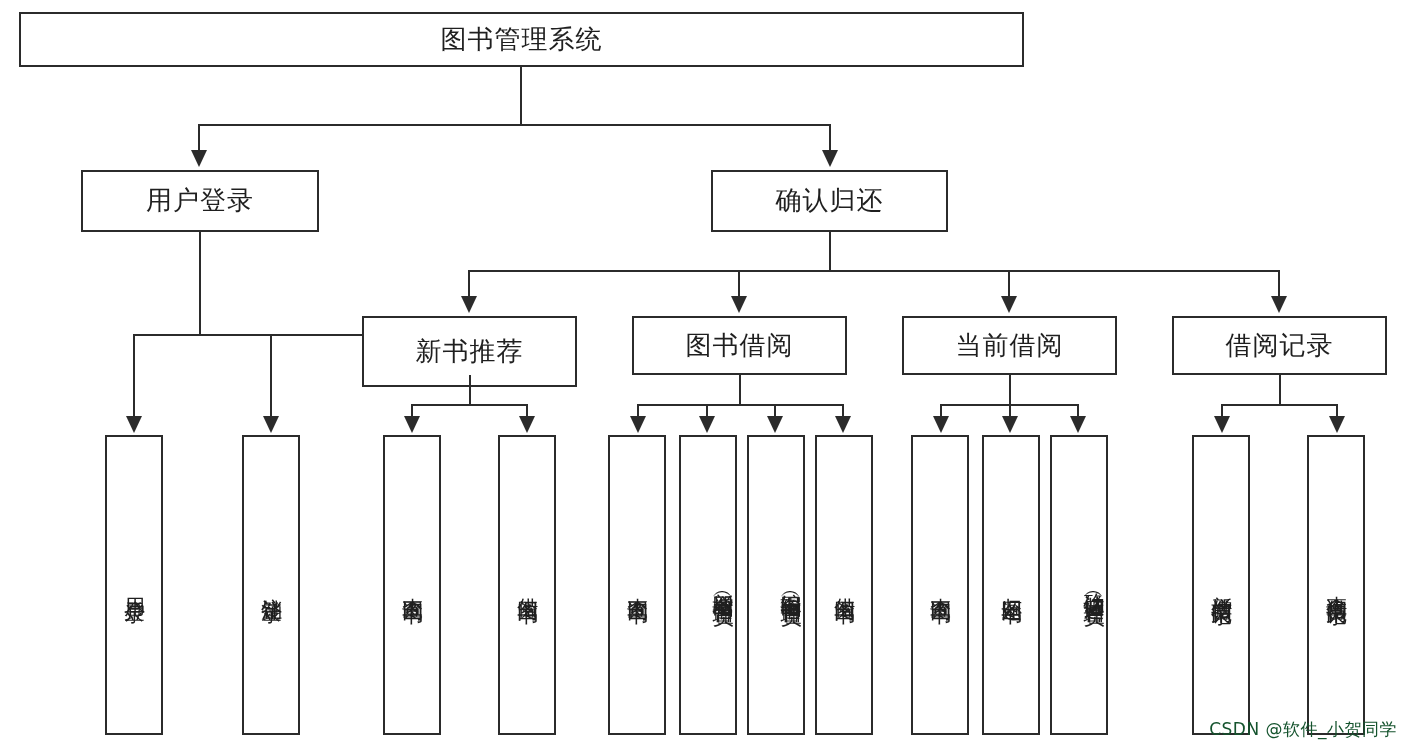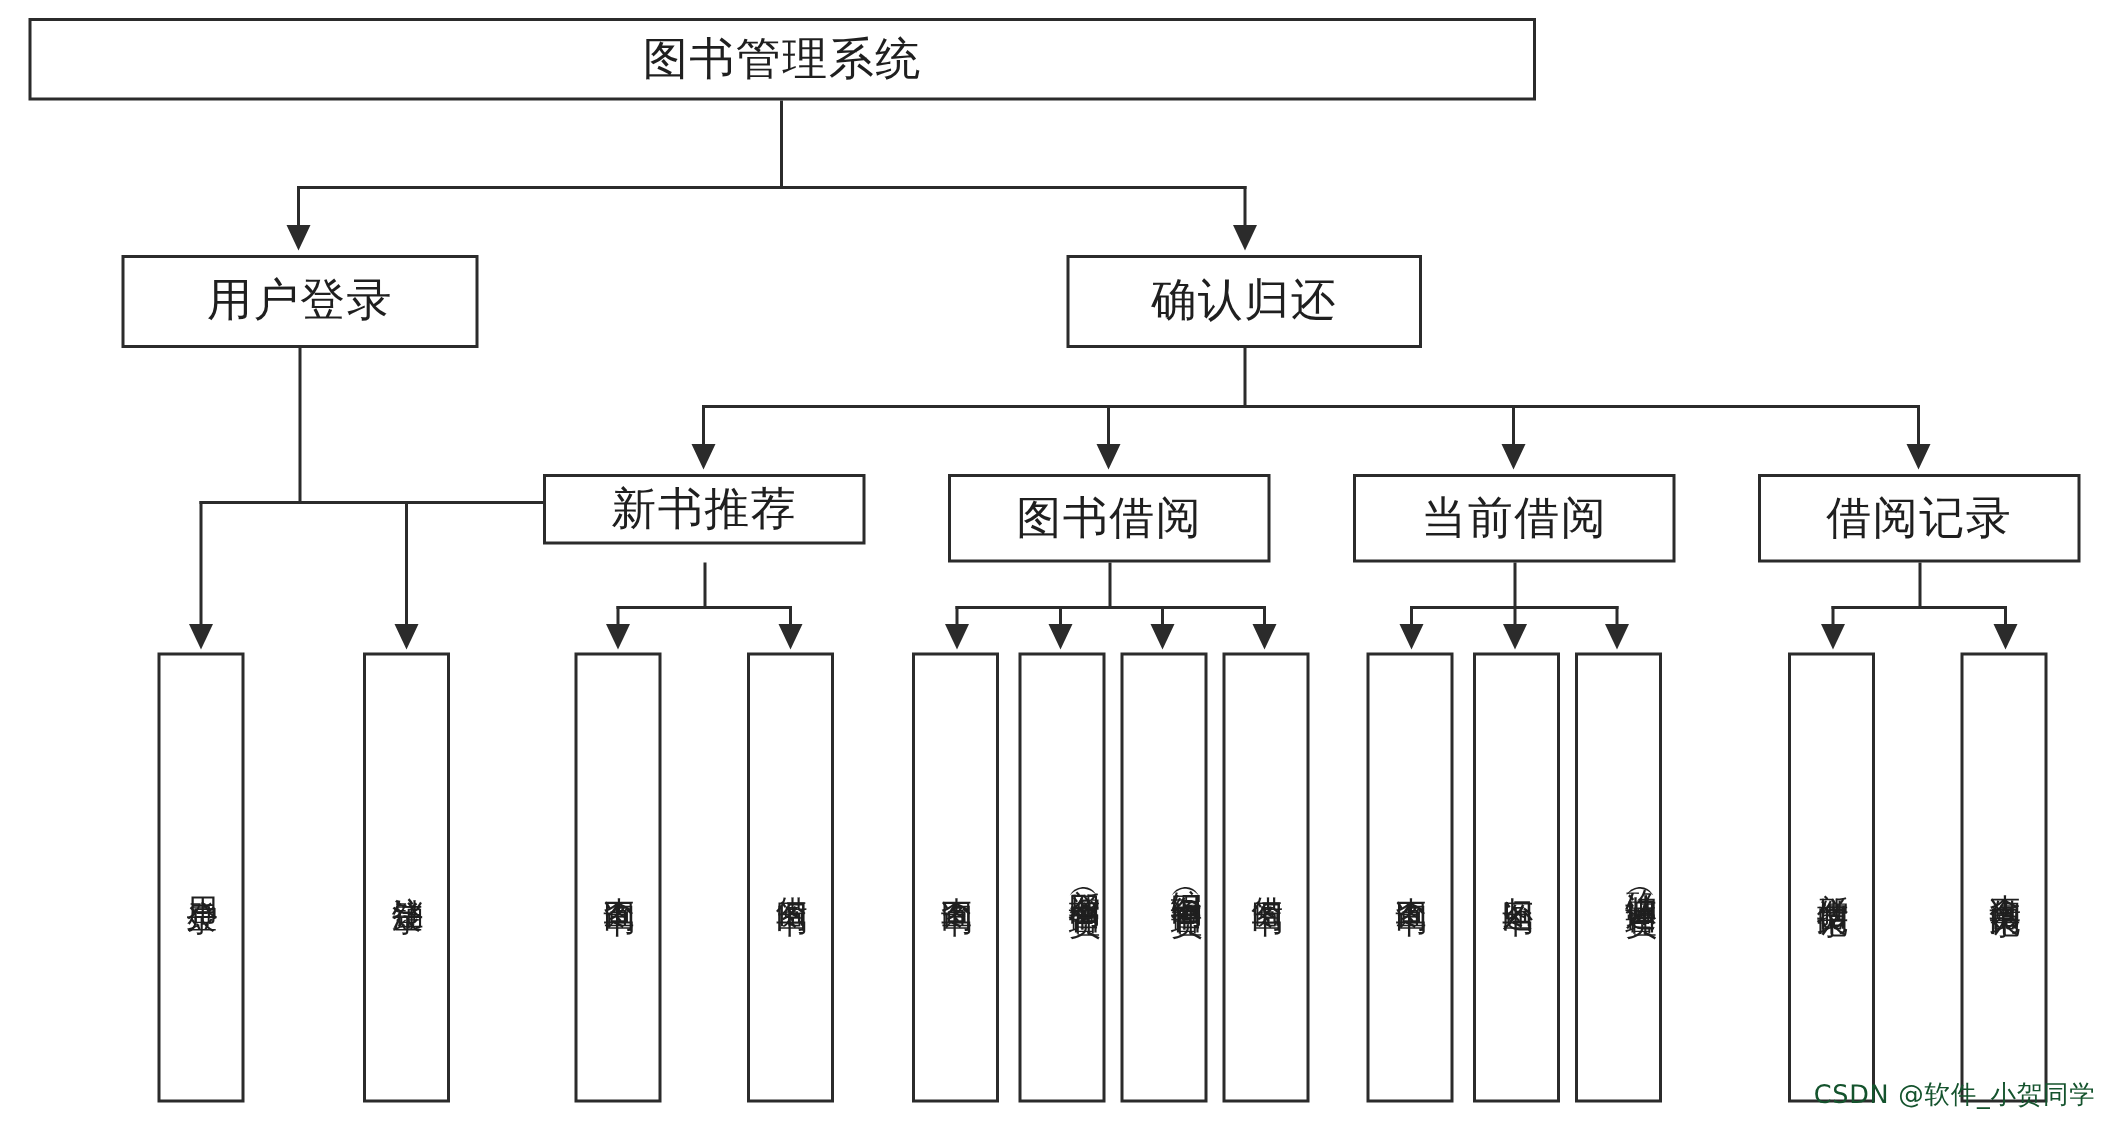--- a/index.html
+++ b/index.html
@@ -21,21 +21,21 @@
     position: absolute;
     box-sizing: border-box;
     border: 2px solid #2b2b2b;
     background: #ffffff;
     display: flex;
     align-items: center;
     justify-content: center;
     color: #1f1f1f;
   }
   .node.horiz {
-    font-size: 30px;
+    font-size: 26px;
     letter-spacing: 1px;
     line-height: 1.2;
   }
   .node.vert {
     writing-mode: vertical-rl;
     text-orientation: upright;
     font-size: 21px;
     line-height: 1.22;
     letter-spacing: 2px;
     padding: 6px 0;
@@ -115,21 +115,21 @@
 
   <div class="edge v" style="left:738px; top:270px; width:2px; height:28px;"></div>
   <div class="arrow" style="left:731px; top:296px;"></div>
 
   <div class="edge v" style="left:1008px; top:270px; width:2px; height:28px;"></div>
   <div class="arrow" style="left:1001px; top:296px;"></div>
 
   <div class="edge v" style="left:1278px; top:270px; width:2px; height:28px;"></div>
   <div class="arrow" style="left:1271px; top:296px;"></div>
 
-  <div class="node horiz" style="left:362px; top:316px; width:215px; height:47px;">
+  <div class="node horiz" style="left:362px; top:316px; width:215px; height:71px;">
     <span>新书推荐</span>
   </div>
   <div class="node horiz" style="left:632px; top:316px; width:215px; height:59px;">
     <span>图书借阅</span>
   </div>
   <div class="node horiz" style="left:1172px; top:316px; width:215px; height:59px;">
     <span>借阅记录</span>
   </div>
   <div class="node horiz" style="left:902px; top:316px; width:215px; height:59px;">
     <span>当前借阅</span>

